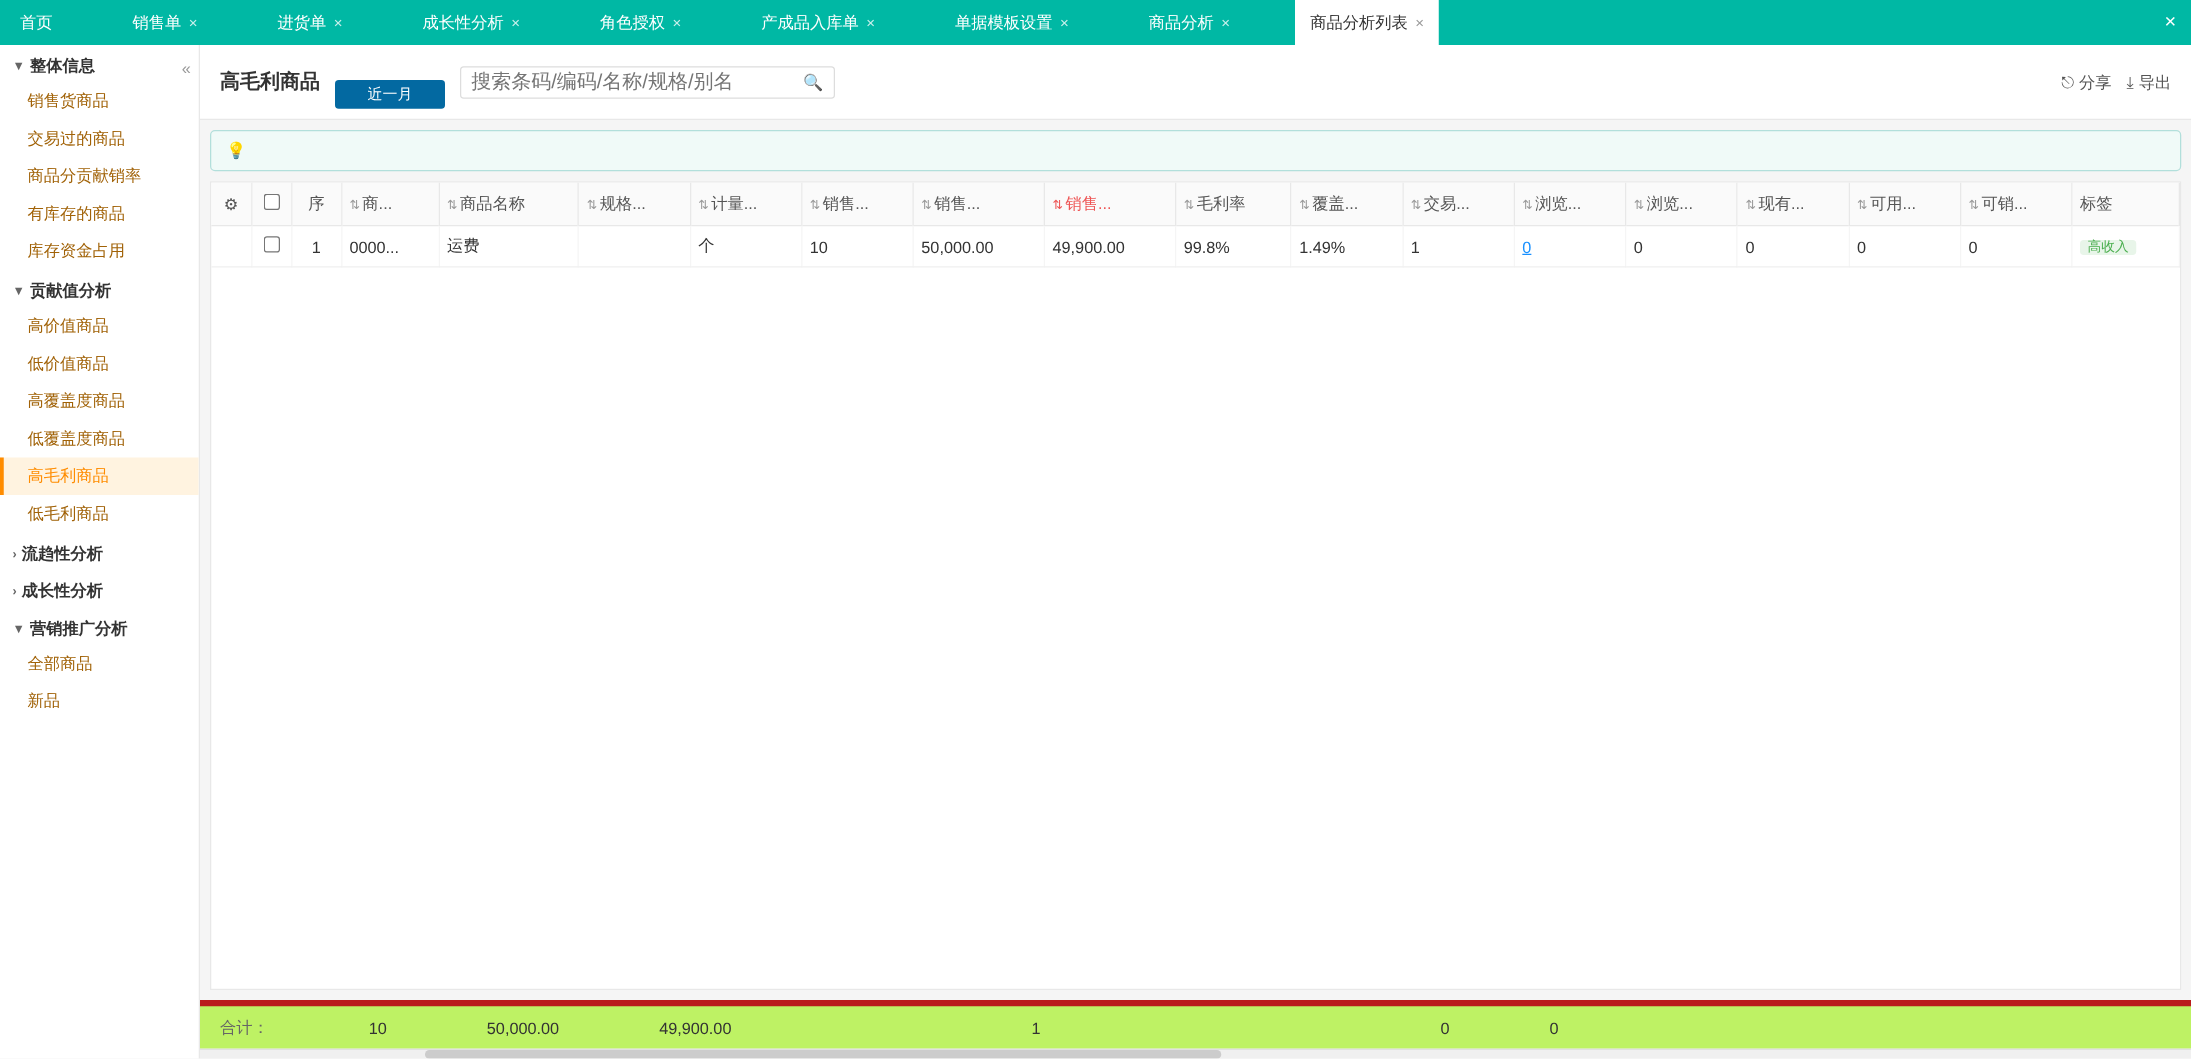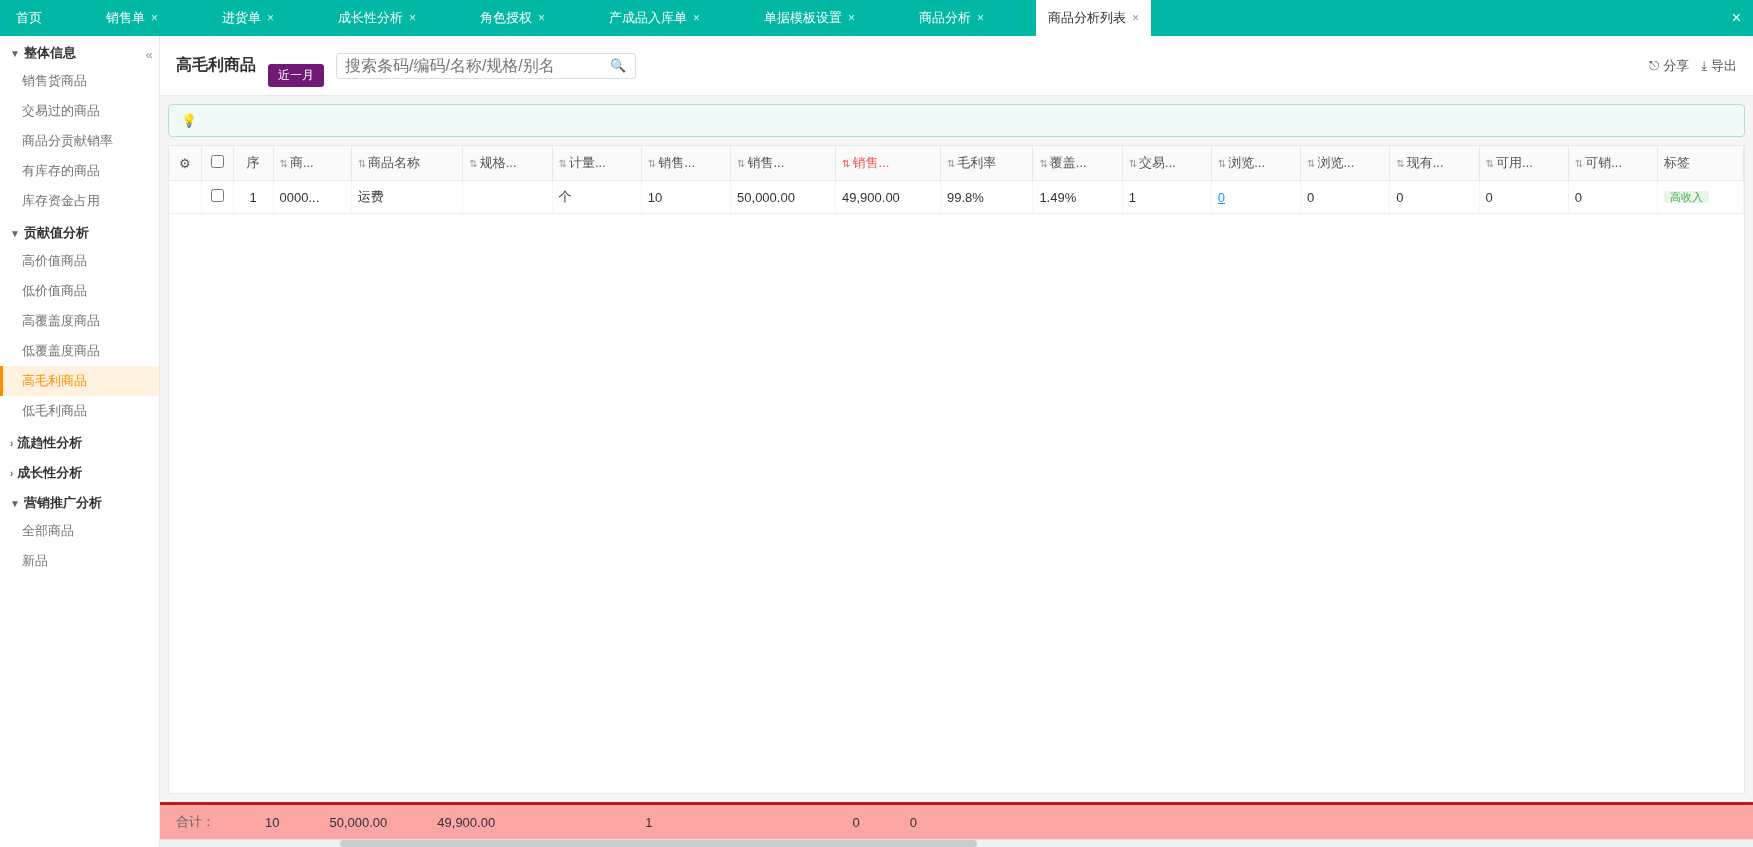--- a/index.html
+++ b/index.html
@@ -82,21 +82,21 @@
       padding: 8px 10px 4px 10px;
       color: #333;
       font-weight: bold;
       font-size: 13px;
       cursor: pointer;
       gap: 4px;
     }
     .sidebar-group-header .arrow { font-size: 10px; color: #666; }
     .sidebar-item {
       padding: 6px 10px 6px 22px;
-      color: #737373;
+      color: #a16207;
       cursor: pointer;
       white-space: nowrap;
       overflow: hidden;
       text-overflow: ellipsis;
     }
     .sidebar-item.active {
       background: #fff3e0;
       color: #ff8c00;
       border-left: 3px solid #ff8c00;
       padding-left: 19px;
@@ -120,25 +120,25 @@
       gap: 12px;
       border-bottom: 1px solid #e8e8e8;
       flex-shrink: 0;
     }
     .content-title {
       font-size: 16px;
       font-weight: bold;
       color: #333;
     }
     .filter-btn {
-      background: #701a75;
+      background: #0369a1;
       color: #fff;
       border: none;
       border-radius: 3px;
-      padding: 3px 10px;
+      padding: 3px 26px;
       cursor: pointer;
       font-size: 12px;
       margin-top: 20px;
     }
     .search-box {
       display: flex;
       align-items: center;
       border: 1px solid #ddd;
       border-radius: 3px;
       padding: 3px 8px;
@@ -224,26 +224,26 @@
       border-radius: 3px;
       padding: 0 6px;
       font-size: 11px;
     }
     .col-num { text-align: center; width: 40px; }
     .col-check { text-align: center; width: 32px; }
     td.link { color: #1890ff; text-decoration: underline; cursor: pointer; }
 
     
     .table-footer {
-      background: #fca5a5;
-      border-top: 3px solid #b91c1c;
+      background: #bef264;
+      border-top: 5px solid #b91c1c;
       padding: 8px 16px;
       display: flex;
       align-items: center;
-      gap: 50px;
+      gap: 80px;
       font-size: 13px;
       color: #333;
       flex-shrink: 0;
     }
     .footer-label { color: #666; }
     .footer-value { color: #333; }
 
     
     .bottom-scrollbar {
       height: 8px;

